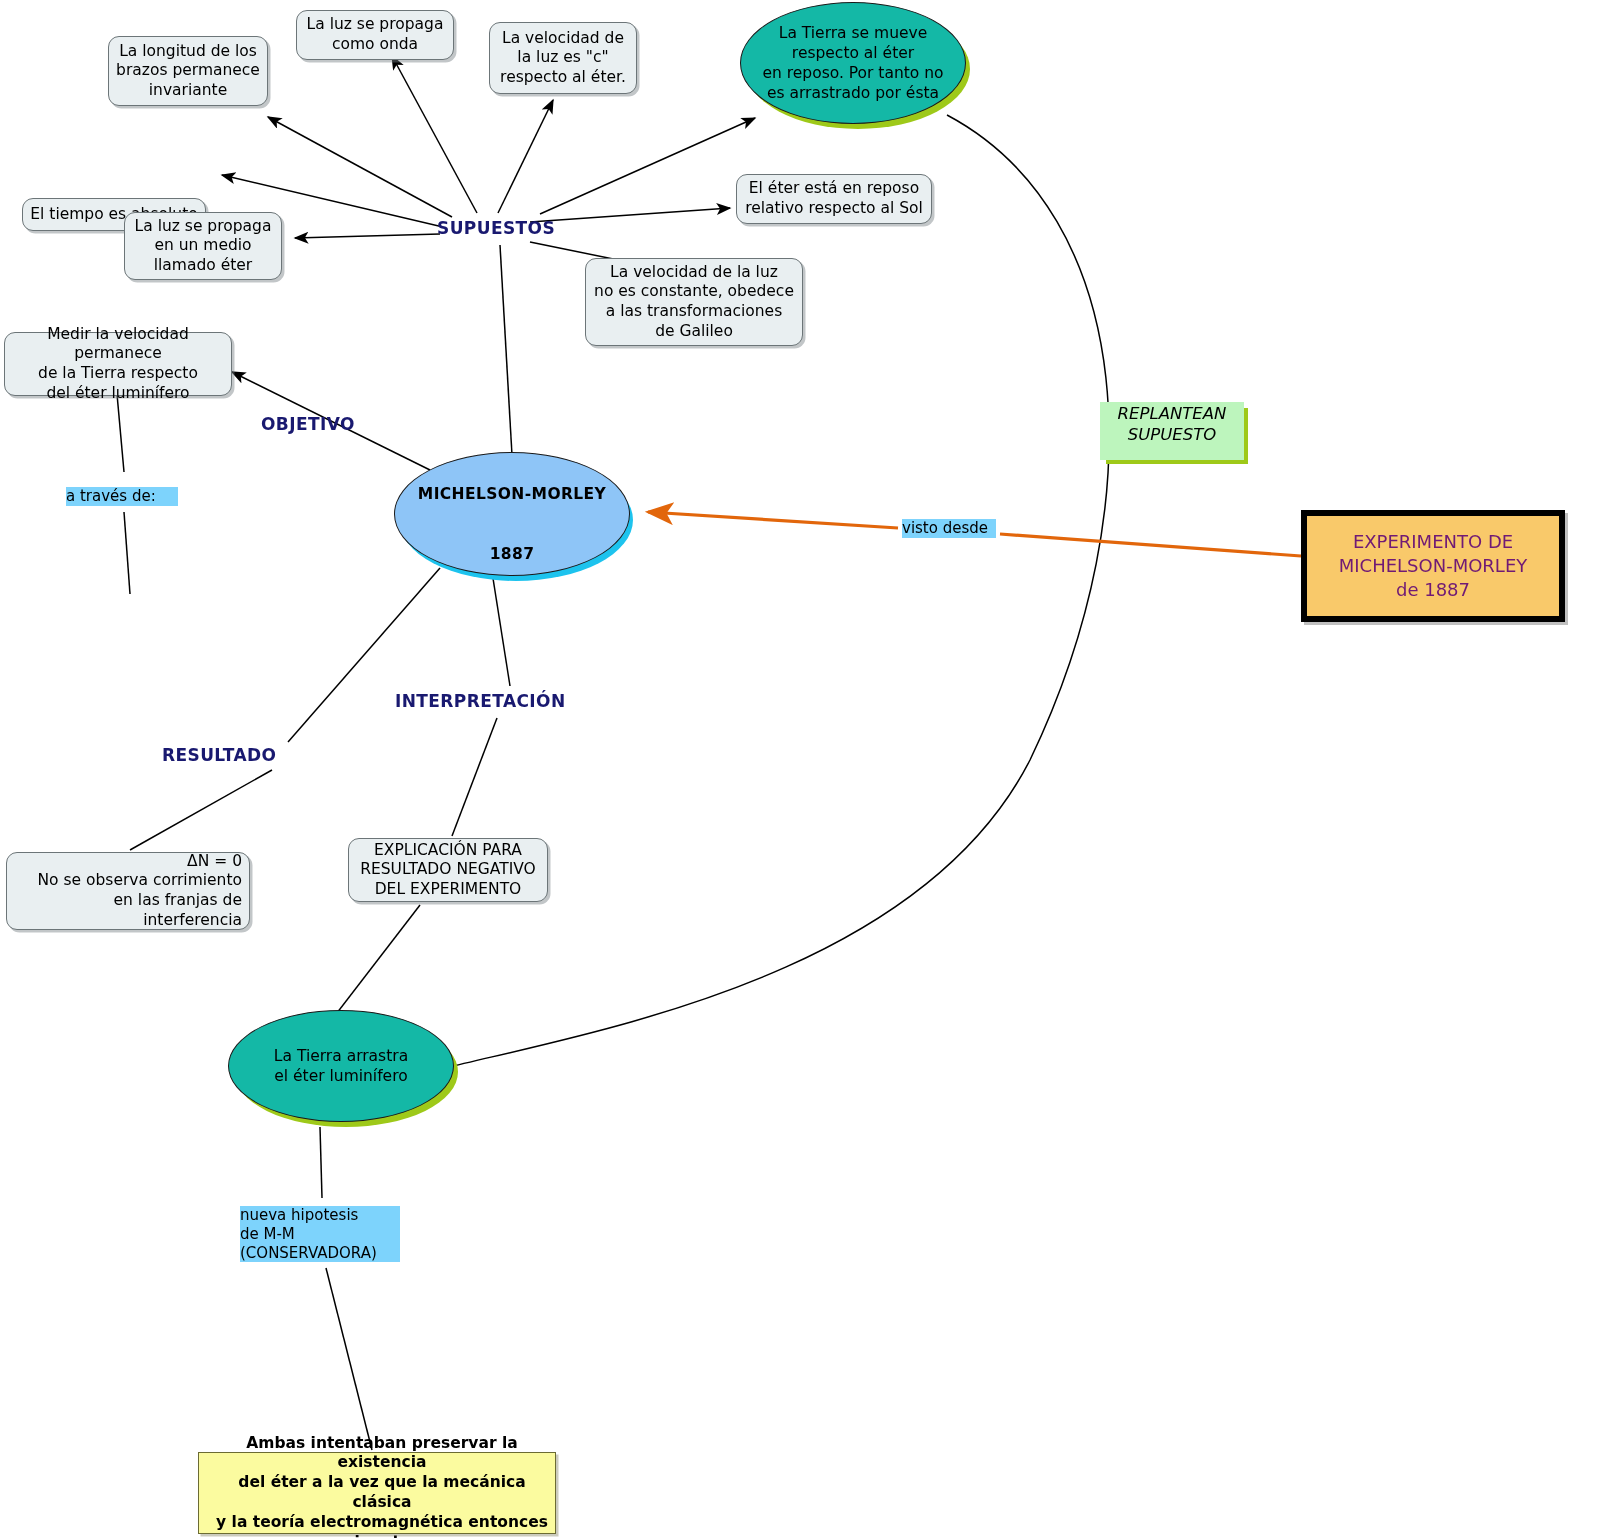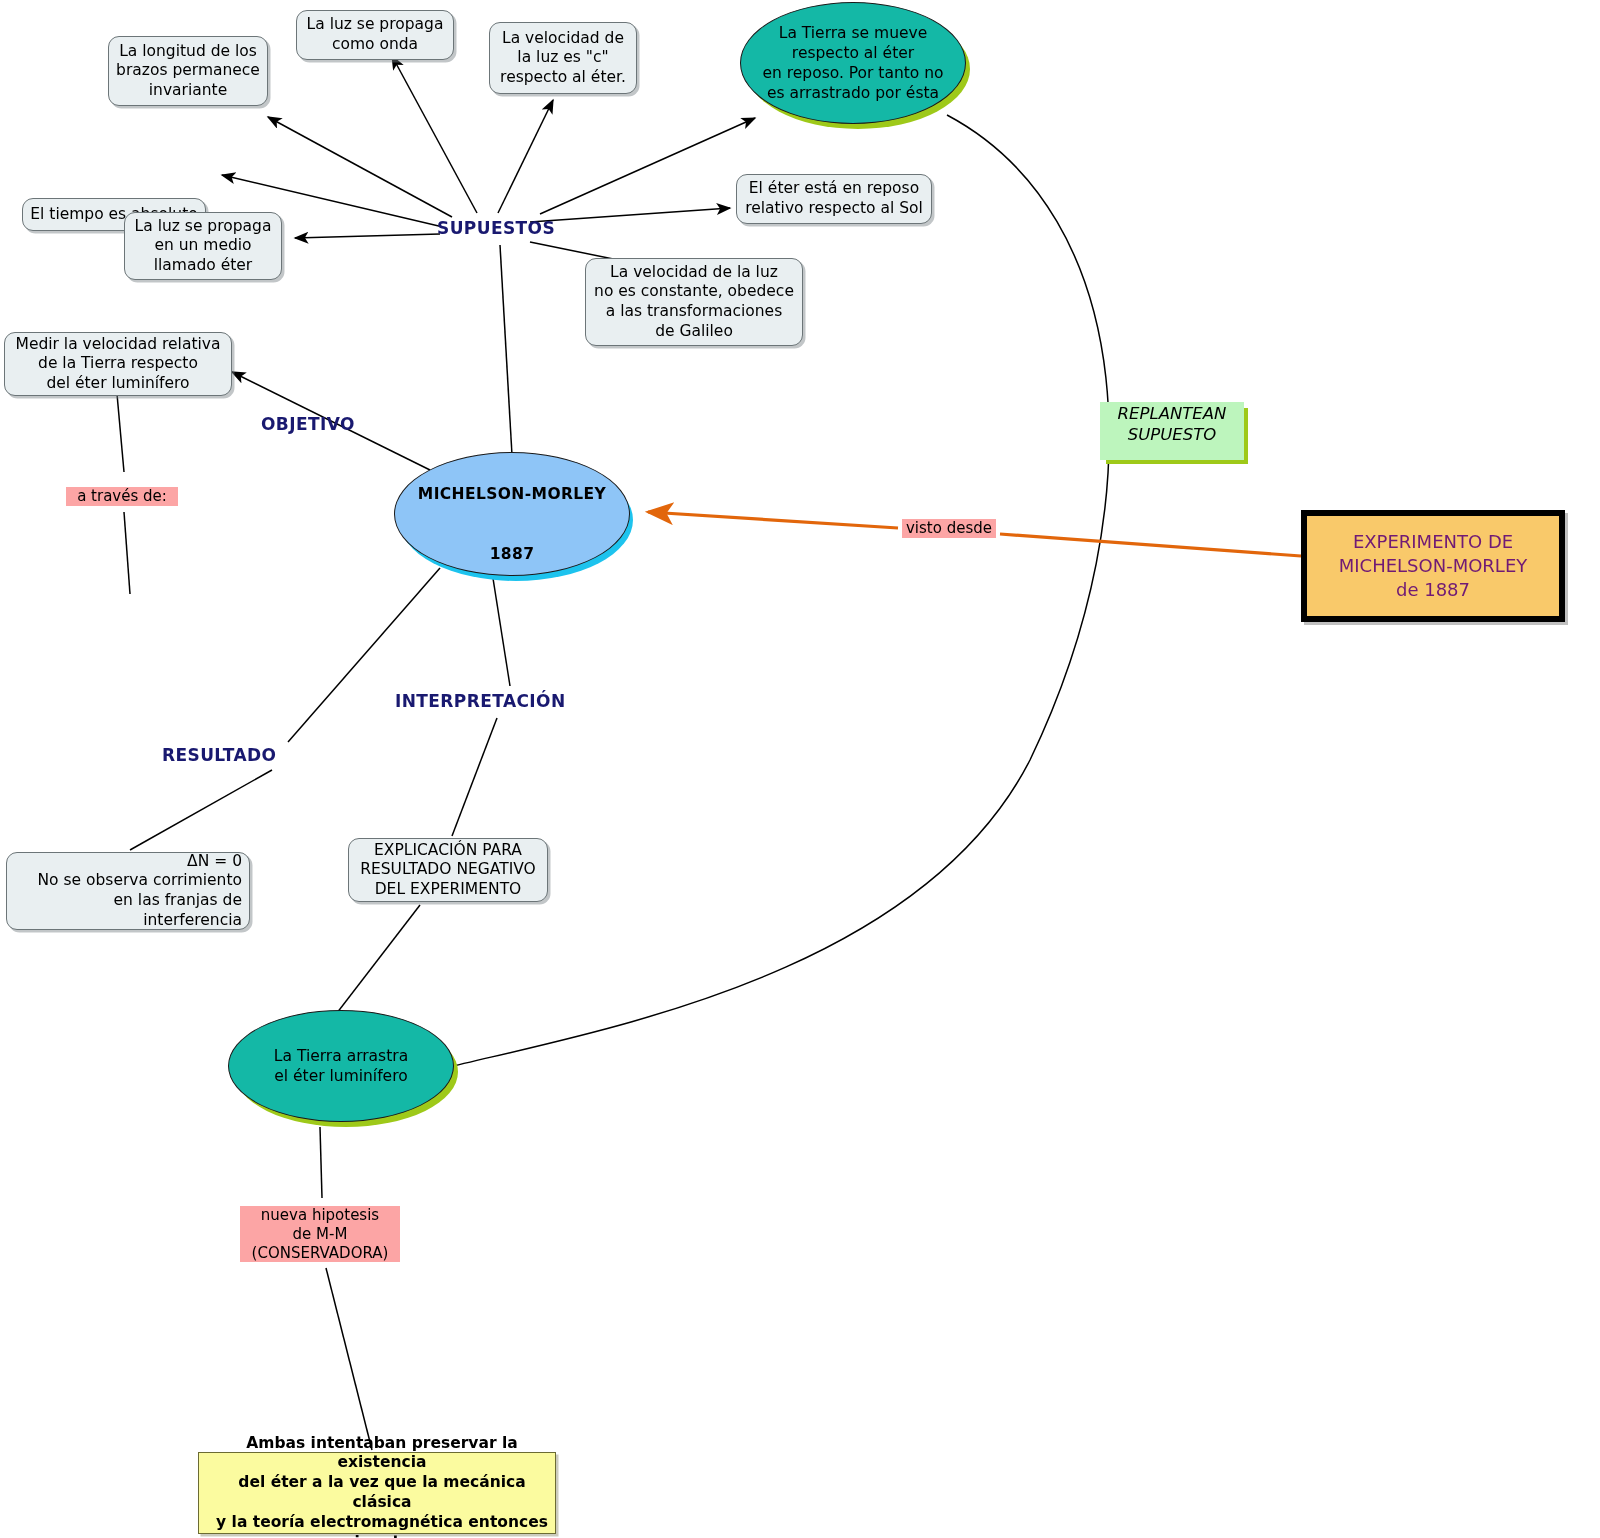--- a/index.html
+++ b/index.html
@@ -112,23 +112,23 @@
     font-weight: bold;
     font-size: 17px;
     letter-spacing: 0.4px;
     white-space: nowrap;
   }
   .plain-label {
     position: absolute;
     color: #000;
     font-size: 15px;
     line-height: 1.25;
-    text-align: center;
-    white-space: pre-line;
-    background: #fca5a5;
+    text-align: left;
+    white-space: pre-line;
+    background: #7dd3fc;
   }
   .hl-label {
     position: absolute;
     background: #bdf5bd;
     color: #000;
     font-style: italic;
     font-size: 16.5px;
     line-height: 1.25;
     text-align: center;
     white-space: pre-line;
@@ -212,21 +212,21 @@
   <div class="node" style="left:585px; top:258px; width:218px; height:88px;">La velocidad de la luz
 no es constante, obedece
 a las transformaciones
 de Galileo</div>
 
   <div class="ellipse ellipse-green" style="left:740px; top:2px; width:226px; height:122px;">La Tierra se mueve
 respecto al éter
 en reposo. Por tanto no
 es arrastrado por ésta</div>
 
-  <div class="node" style="left:4px; top:332px; width:228px; height:64px;">Medir la velocidad relativa
+  <div class="node" style="left:4px; top:332px; width:228px; height:64px;">Medir la velocidad permanece
 de la Tierra respecto
 del éter luminífero</div>
 
 
   <div class="node" style="left:6px; top:852px; width:244px; height:78px;text-align:right;">ΔN = 0
 No se observa corrimiento
 en las franjas de interferencia</div>
 
   <div class="node" style="left:348px; top:838px; width:200px; height:64px;">EXPLICACIÓN PARA
 RESULTADO NEGATIVO

